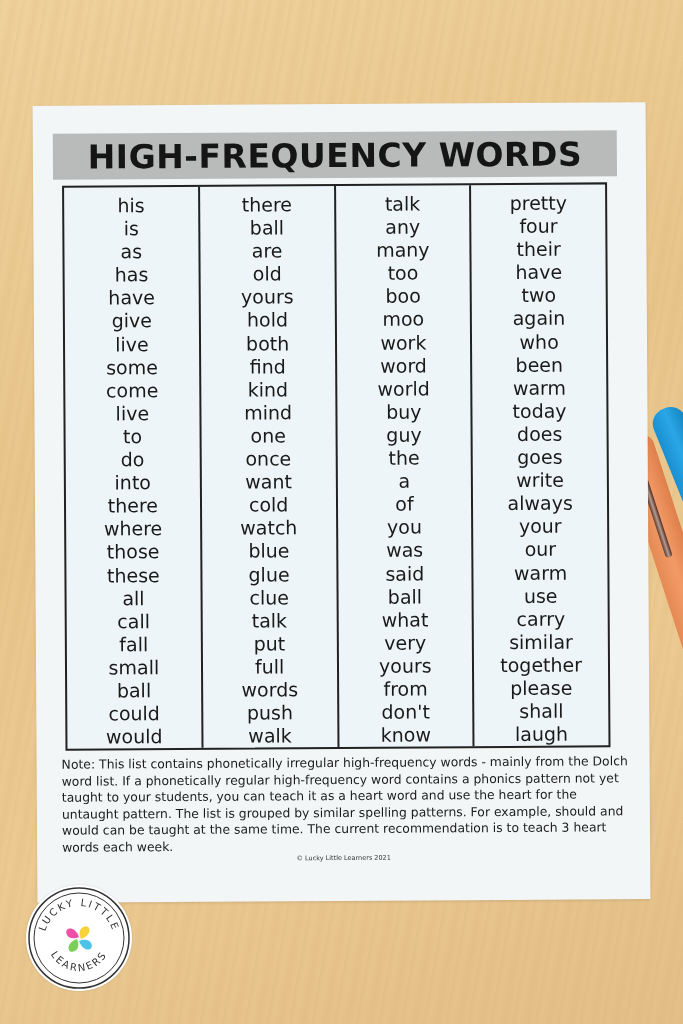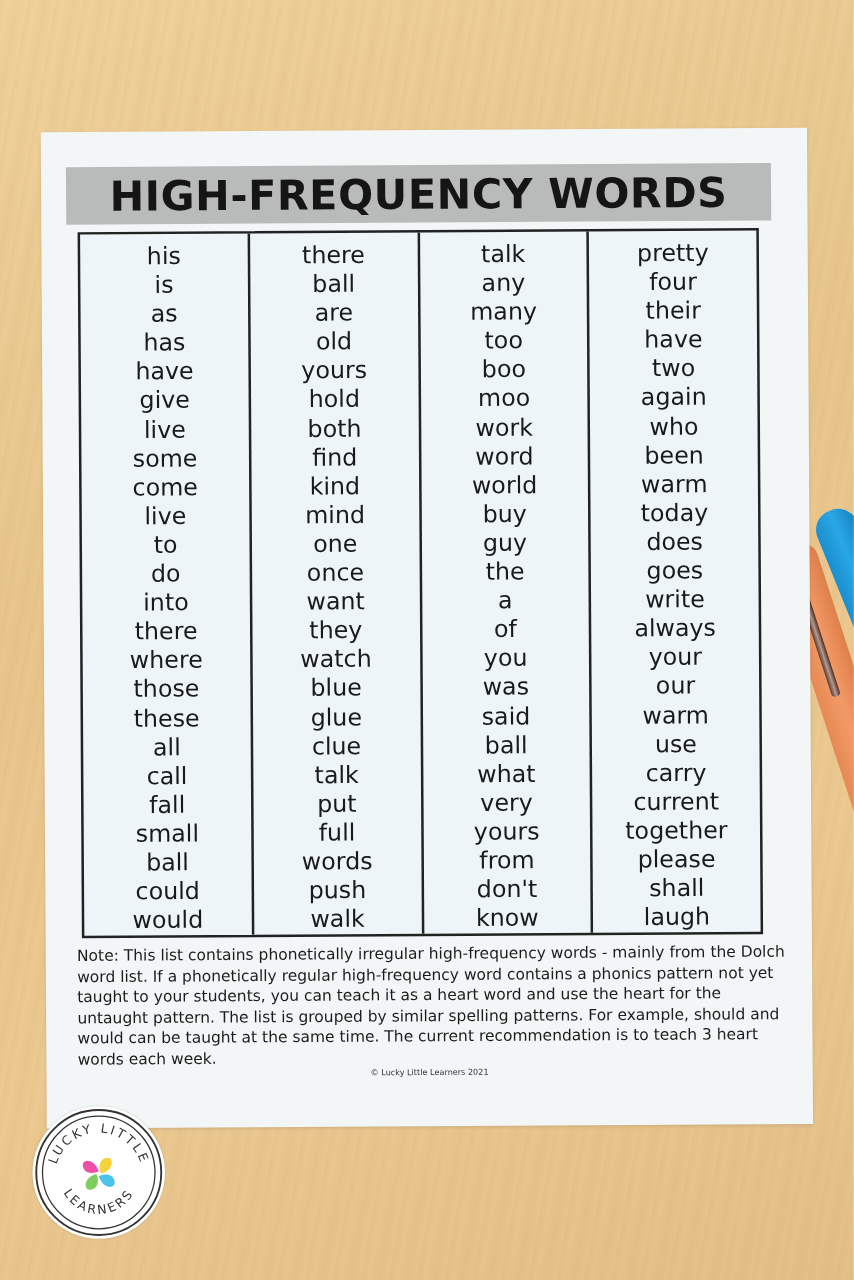--- a/index.html
+++ b/index.html
@@ -113,21 +113,21 @@
         <span class="word">old</span>
         <span class="word">yours</span>
         <span class="word">hold</span>
         <span class="word">both</span>
         <span class="word">find</span>
         <span class="word">kind</span>
         <span class="word">mind</span>
         <span class="word">one</span>
         <span class="word">once</span>
         <span class="word">want</span>
-        <span class="word">they</span>
+        <span class="word">cold</span>
         <span class="word">watch</span>
         <span class="word">blue</span>
         <span class="word">glue</span>
         <span class="word">clue</span>
         <span class="word">talk</span>
         <span class="word">put</span>
         <span class="word">full</span>
         <span class="word">words</span>
         <span class="word">push</span>
         <span class="word">walk</span>
@@ -171,21 +171,21 @@
         <span class="word">today</span>
         <span class="word">does</span>
         <span class="word">goes</span>
         <span class="word">write</span>
         <span class="word">always</span>
         <span class="word">your</span>
         <span class="word">our</span>
         <span class="word">warm</span>
         <span class="word">use</span>
         <span class="word">carry</span>
-        <span class="word">current</span>
+        <span class="word">similar</span>
         <span class="word">together</span>
         <span class="word">please</span>
         <span class="word">shall</span>
         <span class="word">laugh</span>
       </div>
   </div>
 
   <div class="note">Note: This list contains phonetically irregular high-frequency words - mainly from the Dolch word list. If a phonetically regular high-frequency word contains a phonics pattern not yet taught to your students, you can teach it as a heart word and use the heart for the untaught pattern. The list is grouped by similar spelling patterns. For example, should and would can be taught at the same time. The current recommendation is to teach 3 heart words each week.</div>
   <div class="copyright">© Lucky Little Learners 2021</div>
 </div>

